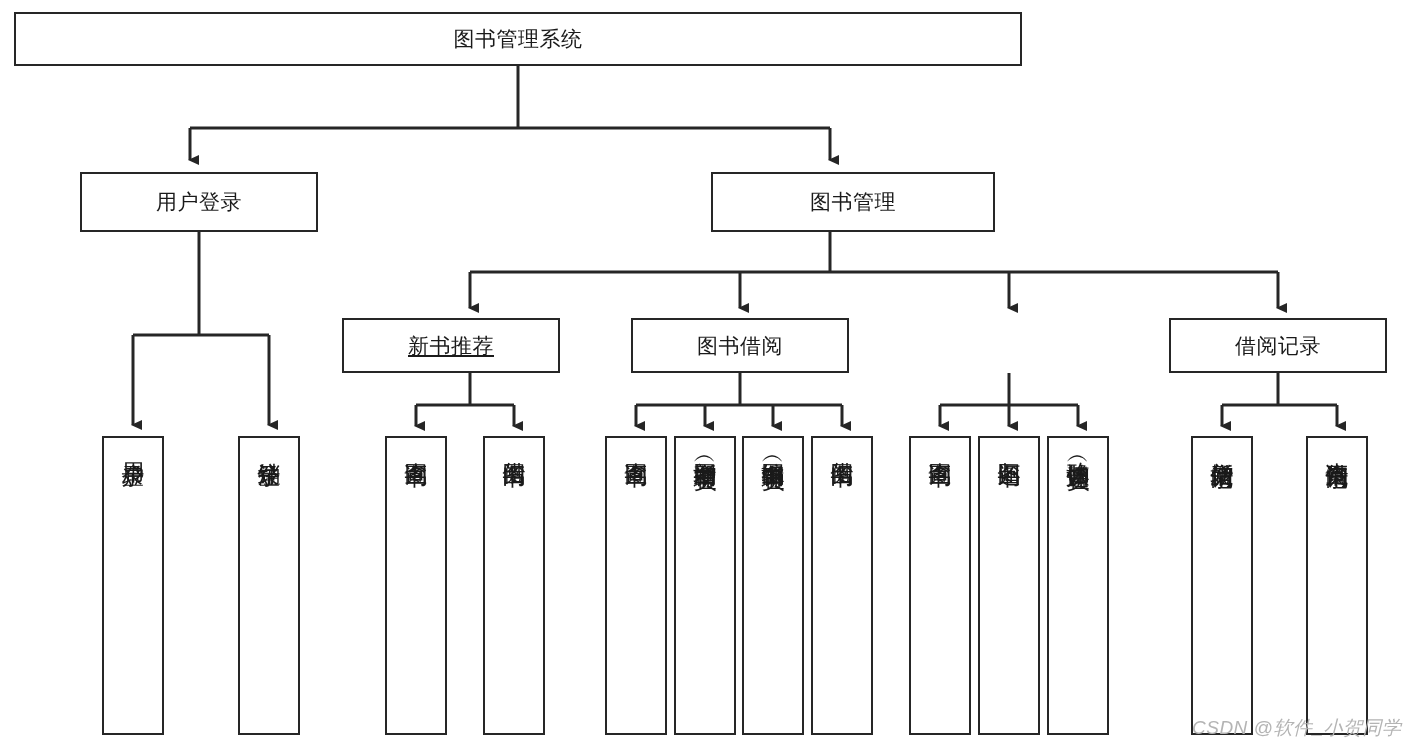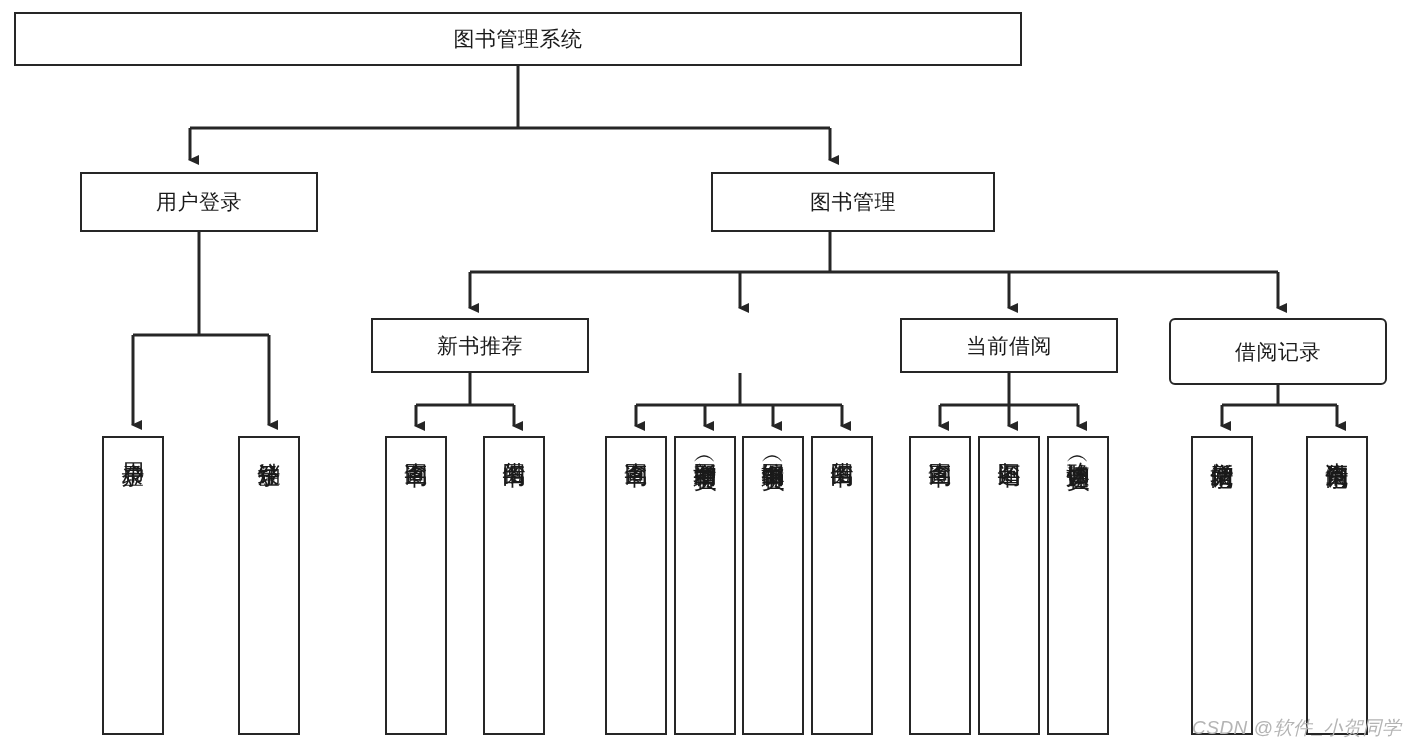--- a/index.html
+++ b/index.html
@@ -124,27 +124,27 @@
     <span class="lbl">图书管理系统</span>
   </div>
 
   <div class="node h" style="left:80px; top:172px; width:238px; height:60px;">
     <span class="lbl">用户登录</span>
   </div>
   <div class="node h" style="left:711px; top:172px; width:284px; height:60px;">
     <span class="lbl">图书管理</span>
   </div>
 
-  <div class="node h" style="left:371px; top:318px; width:218px; height:55px;">
+  <div class="node h" style="left:342px; top:318px; width:218px; height:55px;text-decoration:underline;">
     <span class="lbl">新书推荐</span>
   </div>
-  <div class="node h" style="left:900px; top:318px; width:218px; height:55px;">
-    <span class="lbl">当前借阅</span>
+  <div class="node h" style="left:631px; top:318px; width:218px; height:55px;">
+    <span class="lbl">图书借阅</span>
   </div>
-  <div class="node h" style="left:1169px; top:318px; width:218px; height:67px;border-radius:6px;">
+  <div class="node h" style="left:1169px; top:318px; width:218px; height:55px;">
     <span class="lbl">借阅记录</span>
   </div>
 
   <div class="node v" style="left:102px; top:436px; width:62px; height:299px;">
     <span class="lbl">用户登录</span>
   </div>
   <div class="node v" style="left:238px; top:436px; width:62px; height:299px;">
     <span class="lbl">注销登录</span>
   </div>
 

